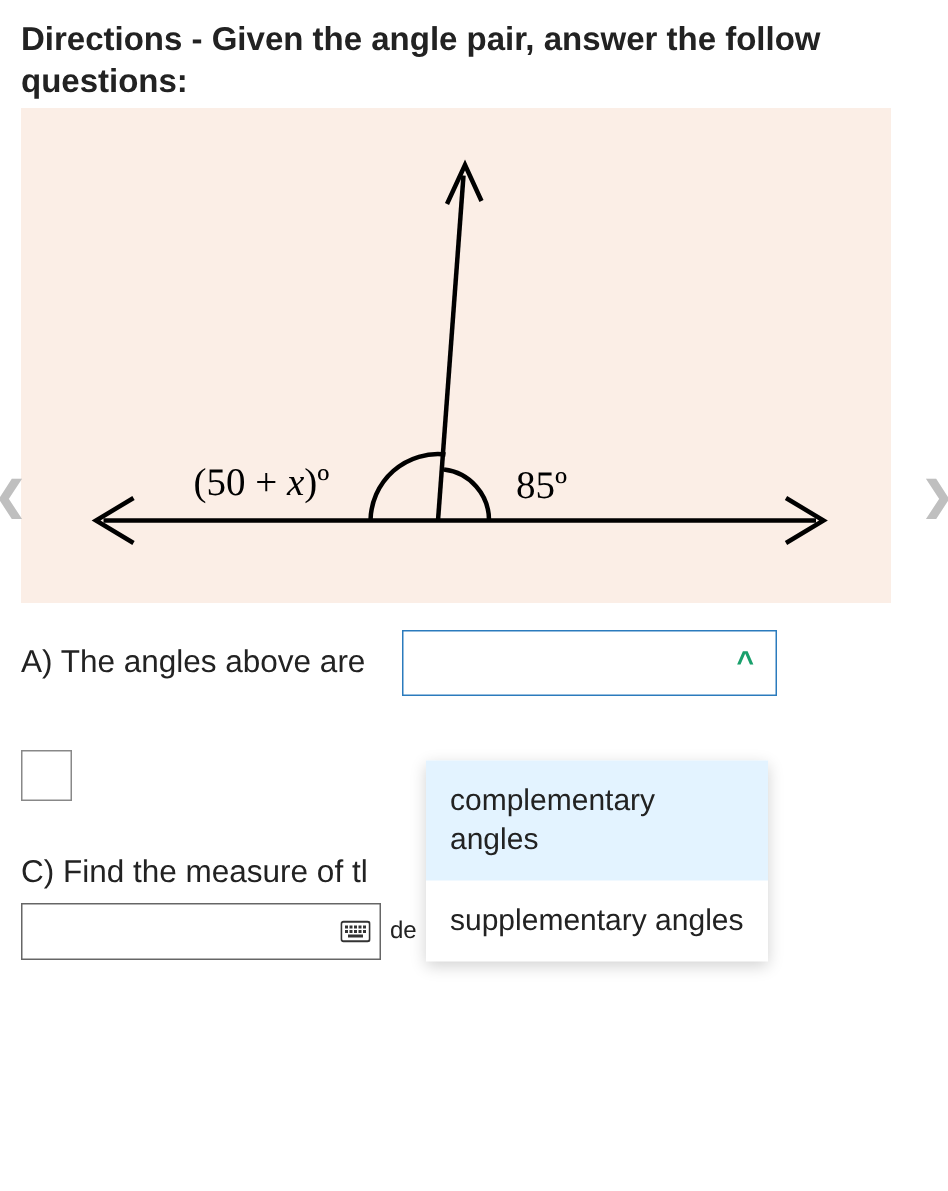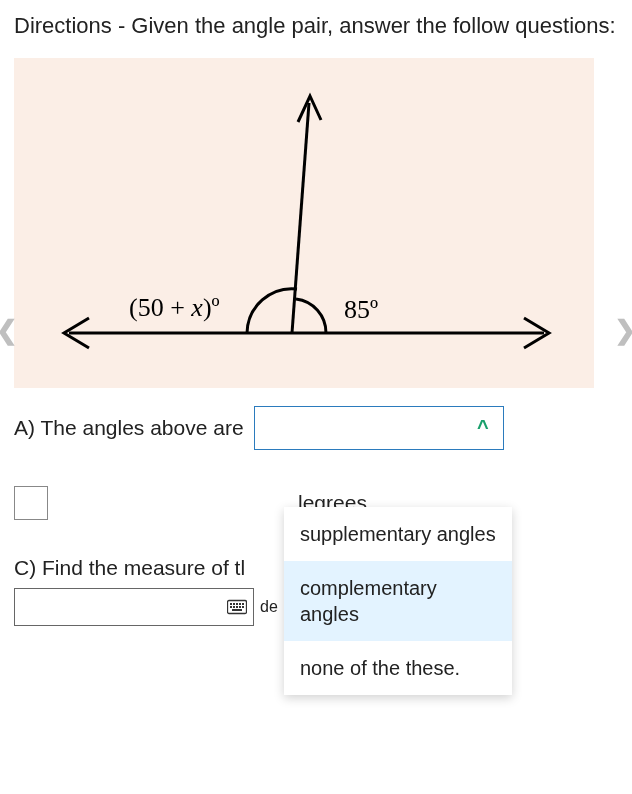--- a/index.html
+++ b/index.html
@@ -9,40 +9,40 @@
     height: 794px;
     background: #fff;
     color: #222;
     position: relative;
     overflow: hidden;
   }
   .container {
     padding: 12px 14px;
   }
   .directions {
-    font-weight: 400;
+    font-weight: 700;
     font-size: 22px;
     line-height: 1.25;
-    margin-bottom: 18px;
+    margin-bottom: 5px;
   }
   .figure {
     background: #fbeee6;
     width: 580px;
     height: 330px;
     position: relative;
     margin-bottom: 10px;
   }
   .figure svg { display:block; }
   .qrow {
     font-size: 21px;
     margin: 18px 0 36px 0;
     display: flex;
     align-items: center;
     flex-wrap: wrap;
-    gap: 10px;
+    gap: 24px;
   }
   .select-box {
     border: 1.5px solid #2b7bbd;
     height: 44px;
     width: 250px;
     display: inline-flex;
     align-items: center;
     justify-content: flex-end;
     padding: 0 14px;
     background: #fff;
@@ -159,19 +159,18 @@
           <rect x="5" y="11" width="10" height="2" fill="#333"></rect>
         </svg>
       </span>
     </span>
     <span>de</span>
   </div>
 
 </div>
 
 <div class="dropdown">
+  <div class="opt hl">complementary angles</div>
   <div class="opt">supplementary angles</div>
-  <div class="opt hl">complementary angles</div>
-  <div class="opt">none of the these.</div>
 </div>
 
 <div class="side-chevron left">❯</div>
 <div class="side-chevron right">❯</div>
 
 </body></html>

